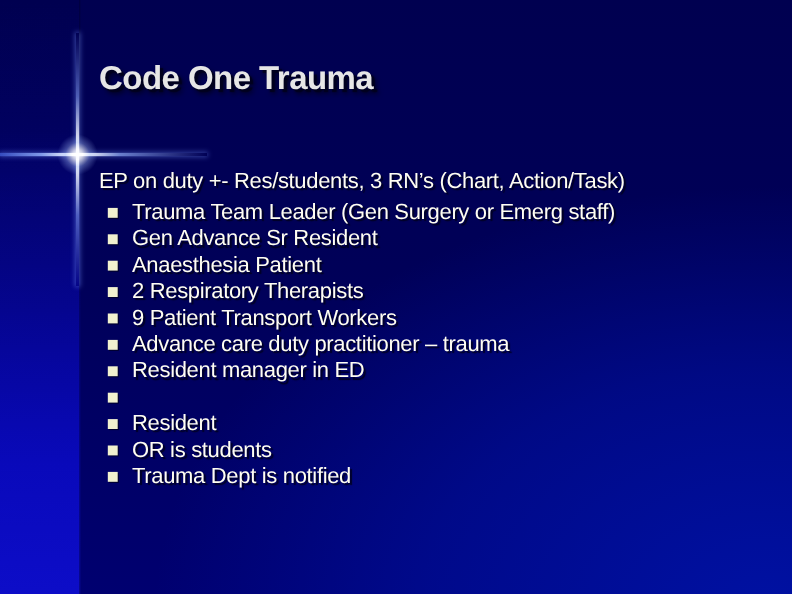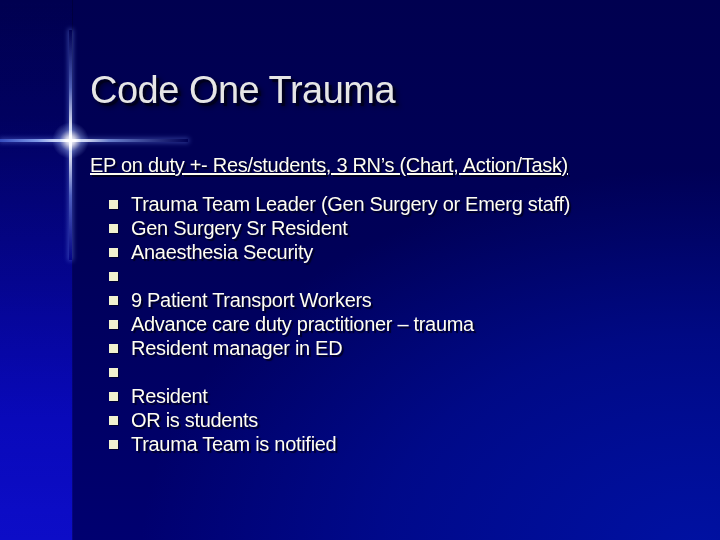--- a/index.html
+++ b/index.html
@@ -77,50 +77,49 @@
     background: radial-gradient(circle,
       #ffffff 0%,
       rgba(255,255,255,0.75) 18%,
       rgba(170,195,255,0.35) 42%,
       rgba(170,195,255,0) 70%);
   }
 
   .title {
     position: absolute;
     left: 90px;
-    top: 71px;
-    font-size: 38px;
+    top: 57px;
+    font-size: 30px;
     line-height: 1;
-    font-weight: normal;
+    font-weight: bold;
     letter-spacing: -0.5px;
     color: #e6e6e6;
     text-shadow: 3px 3px 1px #00001e, 4px 4px 5px rgba(0,0,10,0.65);
     white-space: nowrap;
   }
 
   .body-text {
     position: absolute;
     left: 90px;
     top: 153px;
     width: 600px;
     font-size: 20px;
     line-height: 24px;
     letter-spacing: -0.3px;
     color: #fffef2;
     text-shadow: 2px 2px 1px rgba(0,0,25,0.85);
   }
 
   .intro-line {
     white-space: nowrap;
-    text-decoration: underline;
   }
 
   ul.bullet-list {
     list-style: none;
-    margin: 15px;
+    margin: 4px;
     padding: 0;
   }
   ul.bullet-list li {
     position: relative;
     padding-left: 26px;
     height: 24px;
     white-space: nowrap;
   }
   .bullet-square {
     position: absolute;
@@ -148,28 +147,29 @@
   <div class="body-text">
     <div class="intro-line">EP on duty +- Res/students, 3 RN’s (Chart, Action/Task)</div>
 
     <ul class="bullet-list">
       <li>
         <span class="bullet-square"></span>
         <span>Trauma Team Leader (Gen Surgery or Emerg staff)</span>
       </li>
       <li>
         <span class="bullet-square"></span>
-        <span>Gen Surgery Sr Resident</span>
+        <span>Gen Advance Sr Resident</span>
       </li>
       <li>
         <span class="bullet-square"></span>
-        <span>Anaesthesia Security</span>
+        <span>Anaesthesia Patient</span>
       </li>
       <li>
         <span class="bullet-square"></span>
+        <span>2 Respiratory Therapists</span>
       </li>
       <li>
         <span class="bullet-square"></span>
         <span>9 Patient Transport Workers</span>
       </li>
       <li>
         <span class="bullet-square"></span>
         <span>Advance care duty practitioner – trauma</span>
       </li>
       <li>
@@ -182,18 +182,18 @@
       <li>
         <span class="bullet-square"></span>
         <span>Resident</span>
       </li>
       <li>
         <span class="bullet-square"></span>
         <span>OR is students</span>
       </li>
       <li>
         <span class="bullet-square"></span>
-        <span>Trauma Team is notified</span>
+        <span>Trauma Dept is notified</span>
       </li>
     </ul>
   </div>
 
 </div>
 
 </body></html>

